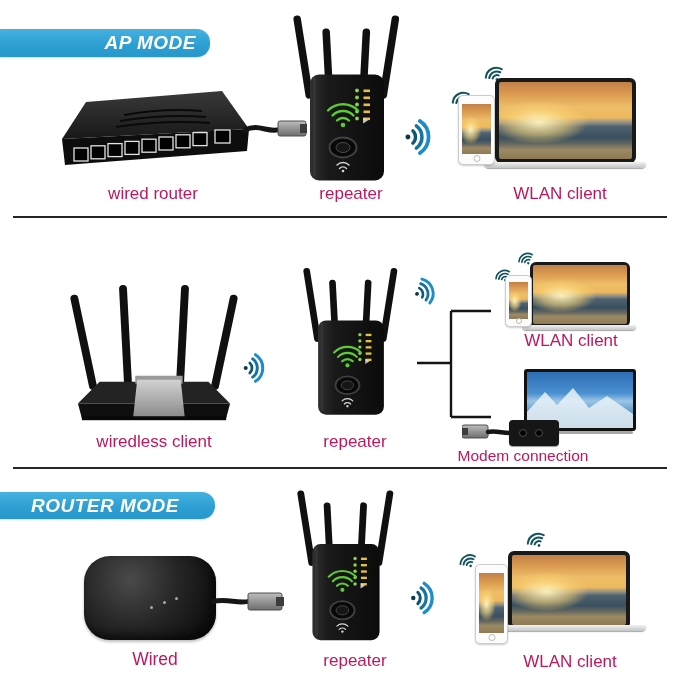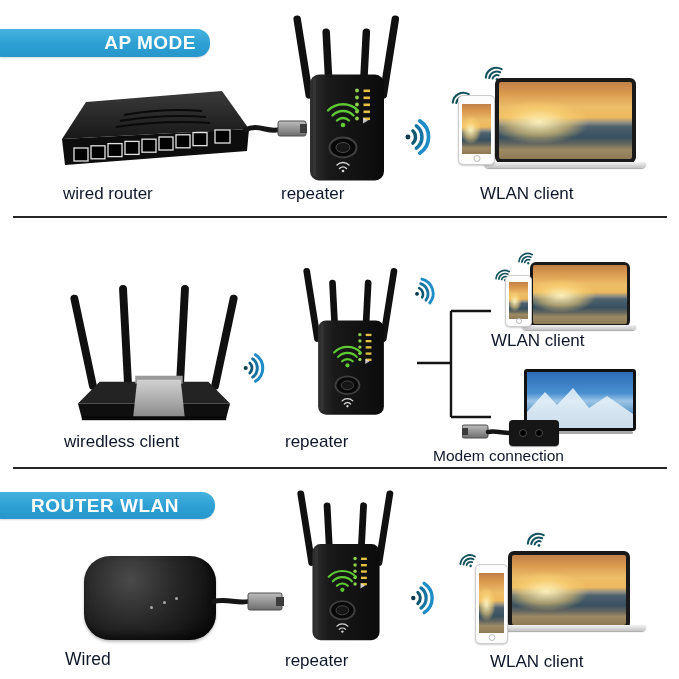--- a/index.html
+++ b/index.html
@@ -1,22 +1,22 @@
 <!DOCTYPE html>
 <html><head>
 <meta charset="utf-8">
 <style>
   html,body{margin:0;padding:0;}
   #canvas{position:relative;width:679px;height:679px;background:#ffffff;overflow:hidden;
           font-family:"Liberation Sans",sans-serif;}
   .divider{position:absolute;left:13px;width:654px;height:2px;background:#262626;}
   .badge{position:absolute;left:0;background:linear-gradient(180deg,#46b2e0 0%,#2d9fd2 55%,#2897cb 100%);
-         color:#fff;font-weight:bold;text-align:right;letter-spacing:0.5px;
+         color:#fff;font-weight:bold;font-style:italic;text-align:right;letter-spacing:0.5px;
          border-radius:0 13px 13px 0;box-sizing:border-box;box-shadow:0 1px 2px rgba(0,0,0,0.15);}
-  .label{position:absolute;font-size:17px;color:#0f172a;}
+  .label{position:absolute;font-size:17px;color:#be185d;text-align:center;}
   .abs{position:absolute;}
   .waves{position:absolute;}
   .wifi-dev{position:absolute;transform:rotate(-118deg);}
   
   .laptop{position:absolute;background:#191919;border-radius:6px;padding:4px;box-sizing:border-box;}
   .laptop-screen{width:100%;height:100%;border-radius:2px;}
   .laptop-base{position:absolute;background:linear-gradient(180deg,#f2f2f2,#c4c4c4);
                border-radius:2px 2px 6px 6px;box-shadow:0 1px 1px rgba(0,0,0,0.35);}
   .phone{position:absolute;background:#fcfcfc;border:1px solid #cccccc;border-radius:5px;box-sizing:border-box;
          box-shadow:0 1px 2px rgba(0,0,0,0.2);}
@@ -241,21 +241,21 @@
     <div class="port" style="left:10px;top:9px"></div>
     <div class="port" style="left:26px;top:9px"></div>
   </div>
 
   <div class="label" style="top:432px;left:64px;width:180px">wiredless client</div>
   <div class="label" style="top:432px;left:285px;width:140px">repeater</div>
   <div class="label" style="top:447px;left:433px;width:180px;font-size:15.5px">Modem connection</div>
 
   <div class="divider" style="top:467px"></div>
 
-  <div class="badge" style="top:492px;width:215px;height:27px;line-height:27px;font-size:19px;padding-right:36px">ROUTER WLAN</div>
+  <div class="badge" style="top:492px;width:215px;height:27px;line-height:27px;font-size:19px;padding-right:36px">ROUTER MODE</div>
 
   <div class="modem" style="left:84px;top:556px;width:132px;height:84px">
     <div class="light" style="left:66px;top:50px"></div>
     <div class="light" style="left:79px;top:45px"></div>
     <div class="light" style="left:91px;top:41px"></div>
   </div>
   <svg class="abs" style="left:212px;top:588px" width="92" height="26" viewBox="0 0 92 26">
     <path d="M0,14 C14,9 26,17 38,13" stroke="#151515" stroke-width="5" fill="none" stroke-linecap="round"></path>
     <rect x="36" y="5" width="34" height="17" rx="2" fill="url(#metal)" stroke="#4e4e4e"></rect>
     <rect x="64" y="9" width="8" height="9" fill="#3c3c3c"></rect>

